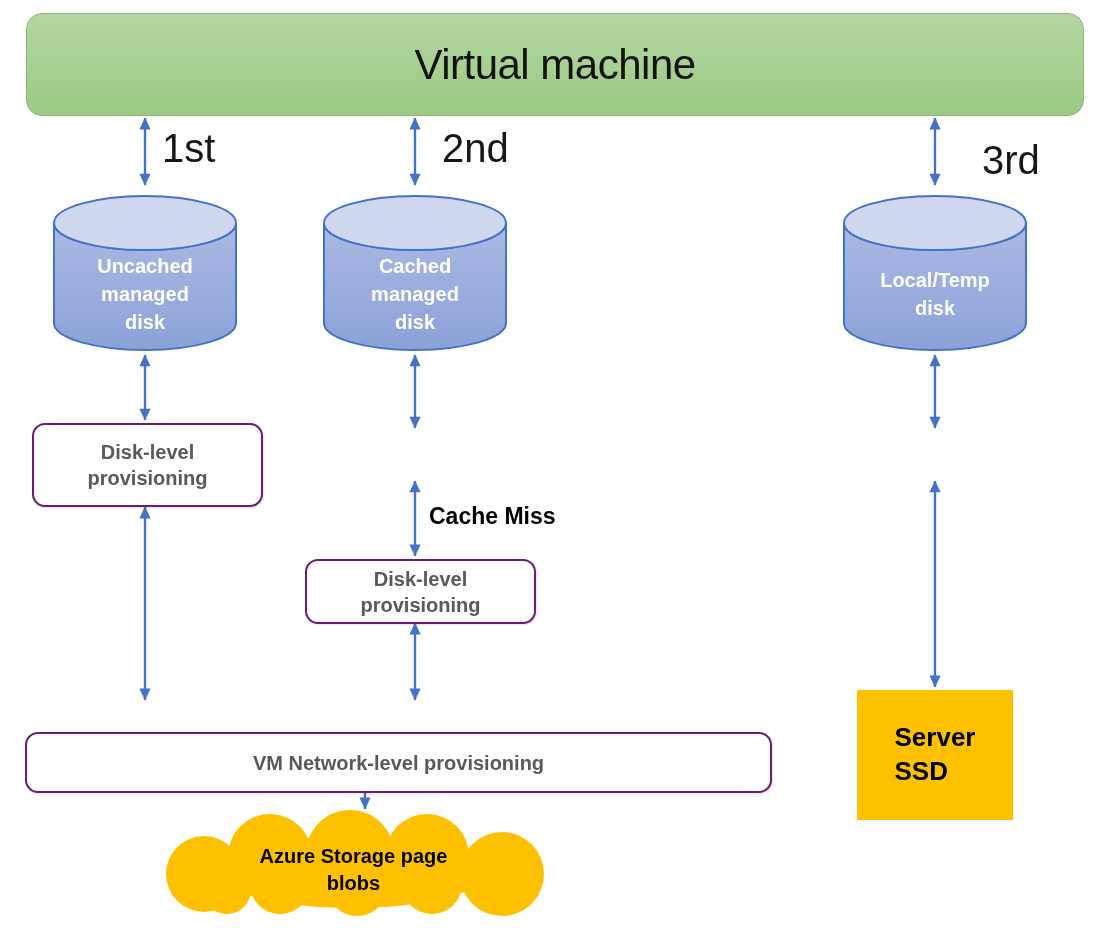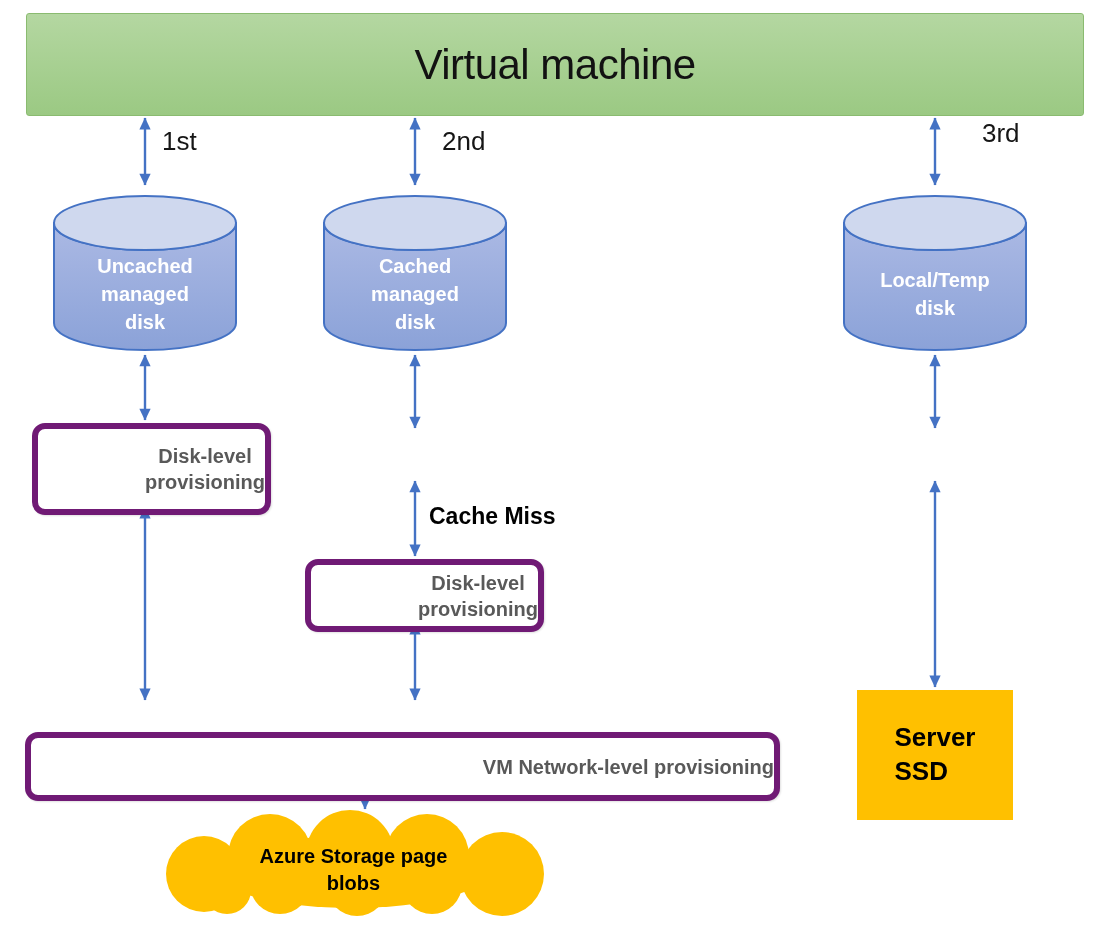--- a/index.html
+++ b/index.html
@@ -1,36 +1,36 @@
 <!DOCTYPE html>
 <html><head>
 <meta charset="utf-8">
 <style>
   html,body{margin:0;padding:0;background:#fff;}
   .canvas{position:relative;width:1103px;height:945px;background:#fff;overflow:hidden;
           font-family:"Liberation Sans","DejaVu Sans",sans-serif;}
   .abs{position:absolute;}
   svg.arrows{position:absolute;left:0;top:0;width:1103px;height:945px;pointer-events:none;}
 
-  .vm-box{left:26px;top:13px;width:1056px;height:101px;border-radius:3px;
+  .vm-box{left:26px;top:13px;width:1056px;height:101px;border-radius:16px;
           background:linear-gradient(#b4d7a1,#9bc983);border:1px solid #8abb70;
           display:flex;align-items:center;justify-content:center;}
   .vm-title{font-size:42px;color:#121212;letter-spacing:-0.5px;}
 
-  .order-label{font-size:26px;color:#161616;}
+  .order-label{font-size:40px;color:#161616;}
 
   .cyl{width:186px;height:157px;}
   .cyl svg{position:absolute;left:0;top:0;}
   .cyl-label{position:absolute;left:0;right:0;top:40px;bottom:0;display:flex;
              align-items:center;justify-content:center;text-align:center;
              color:#fff;font-weight:bold;font-size:20px;line-height:1.4;white-space:pre-line;}
 
-  .pbox{background:#fff;border:6px solid #701a75;border-radius:13px;
+  .pbox{background:#fff;border:2px solid #701a75;border-radius:13px;
         box-shadow:1px 1px 2px rgba(0,0,0,0.12);display:flex;align-items:center;
-        justify-content:flex-end;text-align:center;color:#595959;font-weight:bold;
+        justify-content:center;text-align:center;color:#595959;font-weight:bold;
         font-size:20px;line-height:1.3;white-space:pre-line;}
 
   .edge-label{color:#000;font-weight:bold;font-size:23px;line-height:1.25;white-space:pre-line;}
 
   .server-ssd{left:857px;top:690px;width:156px;height:130px;background:#ffc000;
               display:flex;align-items:center;justify-content:center;
               color:#000;font-weight:bold;font-size:26px;line-height:1.3;white-space:pre-line;}
 
   .cloud{left:162px;top:810px;width:383px;height:107px;}
   .cloud svg{position:absolute;left:0;top:0;overflow:visible;}
@@ -67,21 +67,21 @@
       <line x1="365" y1="763" x2="365" y2="809" marker-start="url(#ah)" marker-end="url(#ah)"></line>
     </g>
   </svg>
 
   <div class="abs vm-box">
     <span class="vm-title">Virtual machine</span>
   </div>
 
   <div class="abs order-label" style="left:162px;top:126px;">1st</div>
   <div class="abs order-label" style="left:442px;top:126px;">2nd</div>
-  <div class="abs order-label" style="left:982px;top:118px;">3rd</div>
+  <div class="abs order-label" style="left:982px;top:138px;">3rd</div>
 
   <div class="abs cyl" style="left:52px;top:195px;">
     <svg width="186" height="157" viewBox="0 0 186 157">
       <path d="M2 28 L2 128 A91 27 0 0 0 184 128 L184 28 A91 27 0 0 1 2 28 Z" fill="url(#cylBody)" stroke="#4472C4" stroke-width="2" stroke-linejoin="round"></path>
       <ellipse cx="93" cy="28" rx="91" ry="27" fill="#CFD8EE" stroke="#4472C4" stroke-width="2"></ellipse>
     </svg>
     <div class="cyl-label">Uncached
 managed
 disk</div>
   </div>

